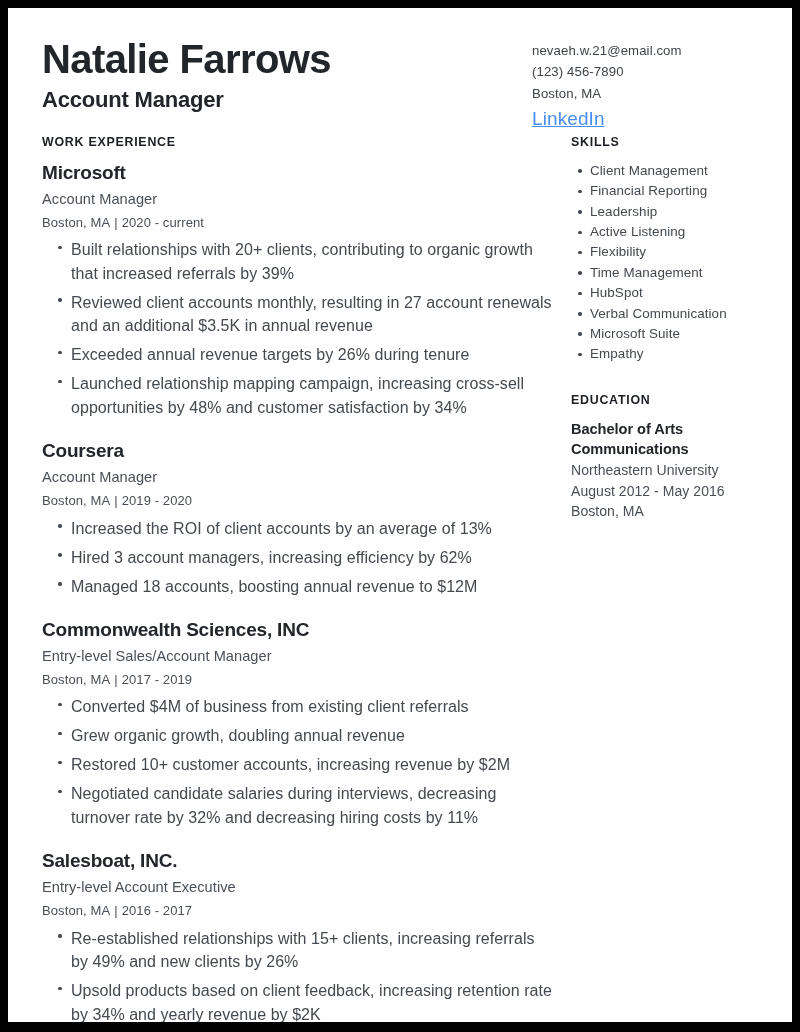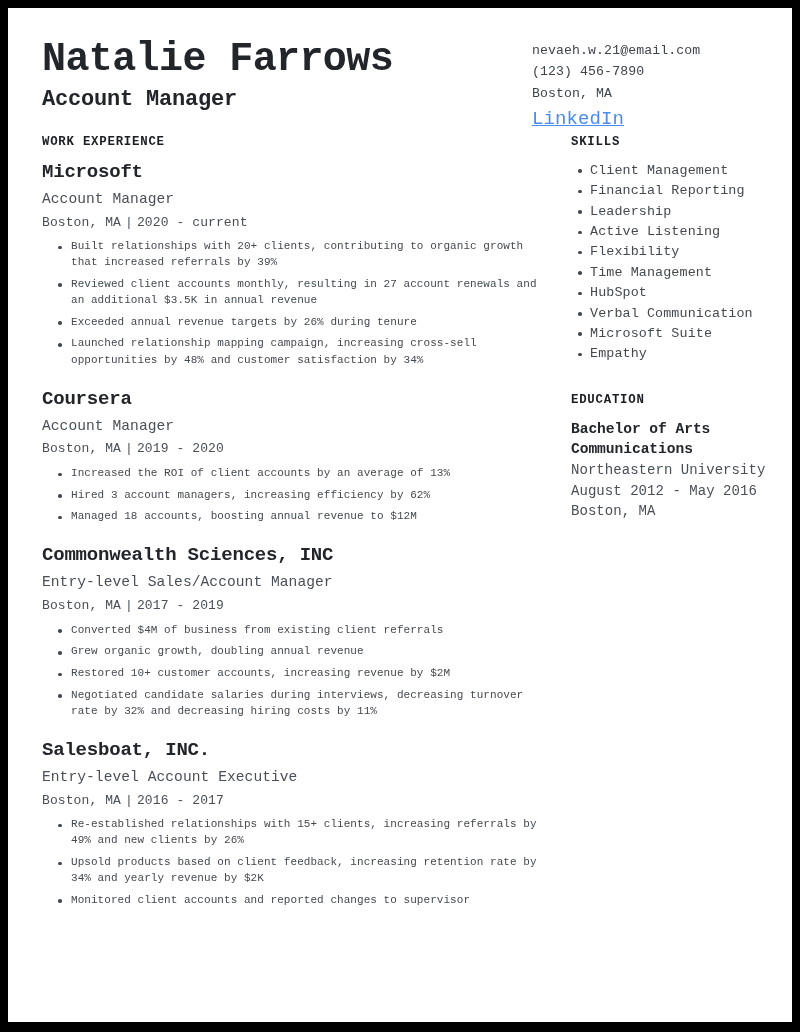--- a/index.html
+++ b/index.html
@@ -21,21 +21,20 @@
     padding: 8px 8px 10px 8px;
   }
   .page {
     box-sizing: border-box;
     width: 784px;
     height: 1014px;
     background: #ffffff;
     padding: 26px 30px 0 34px;
     position: relative;
     overflow: hidden;
-    font-family: Liberation Mono, monospace;
   }
 
   
   .header {
     display: flex;
     align-items: flex-start;
     justify-content: space-between;
   }
   .header-left { padding-top: 4px; }
   .name {
@@ -119,21 +118,21 @@
   }
   .job-meta .sep { padding: 0 4px; }
 
   ul.bullets {
     list-style: none;
     margin: 0;
     padding: 0 0 0 29px;
   }
   ul.bullets li {
     position: relative;
-    font-size: 11px;
+    font-size: 16px;
     color: #44494f;
     line-height: 1.47;
     margin-bottom: 5.5px;
     letter-spacing: 0.05px;
     padding-left: 0;
   }
   ul.bullets li:last-child { margin-bottom: 0; }
   ul.bullets li::before {
     content: "";
     position: absolute;

